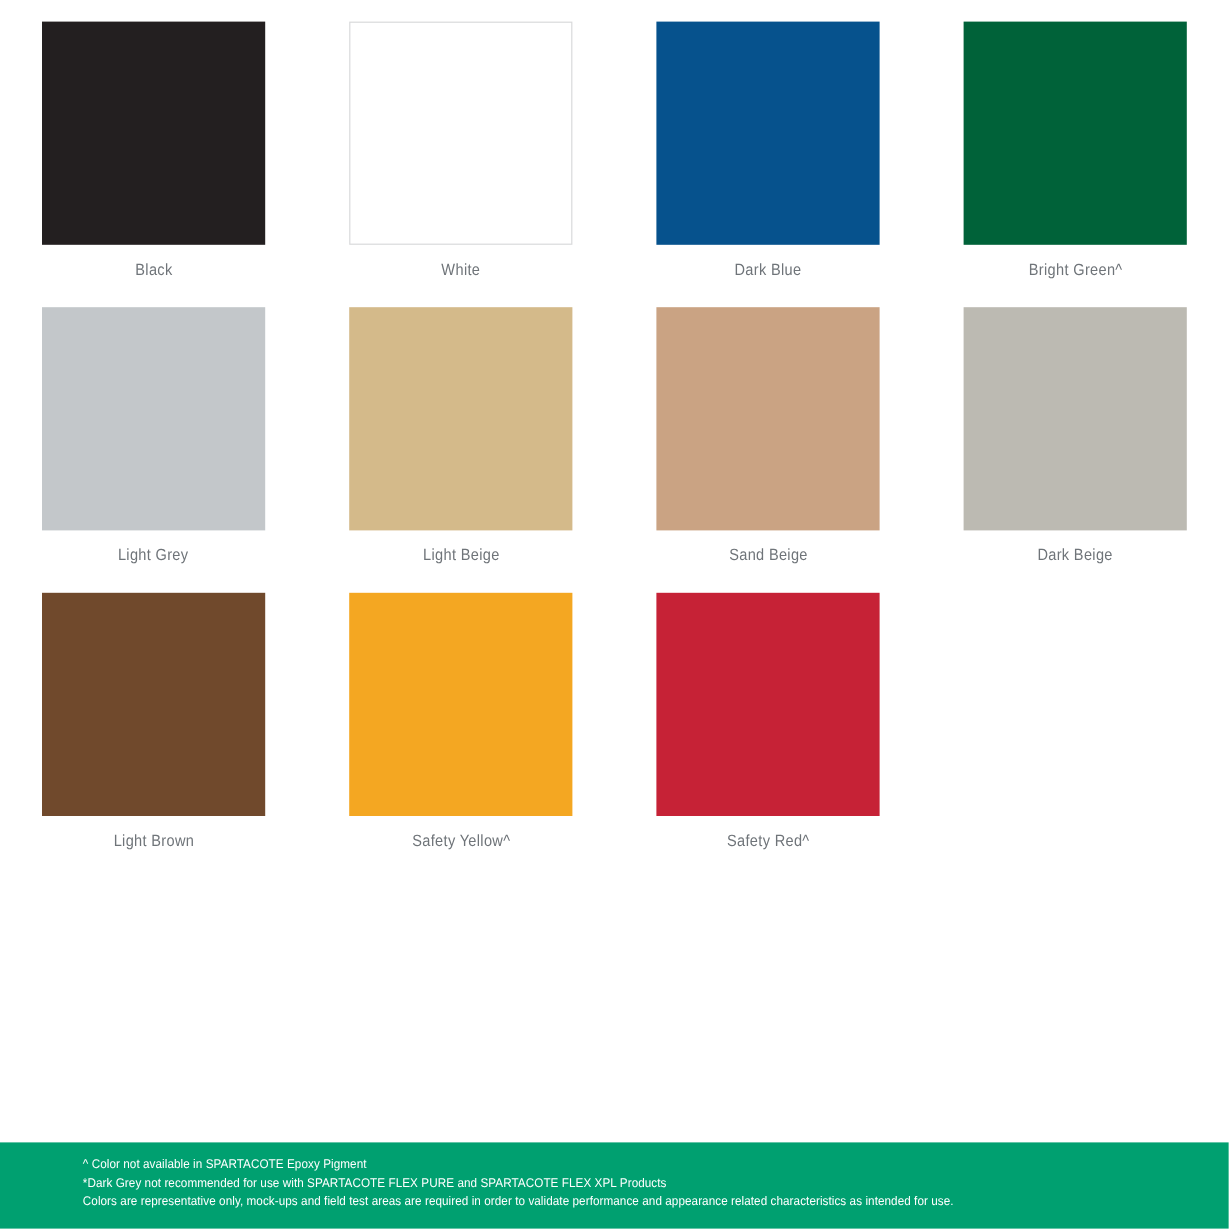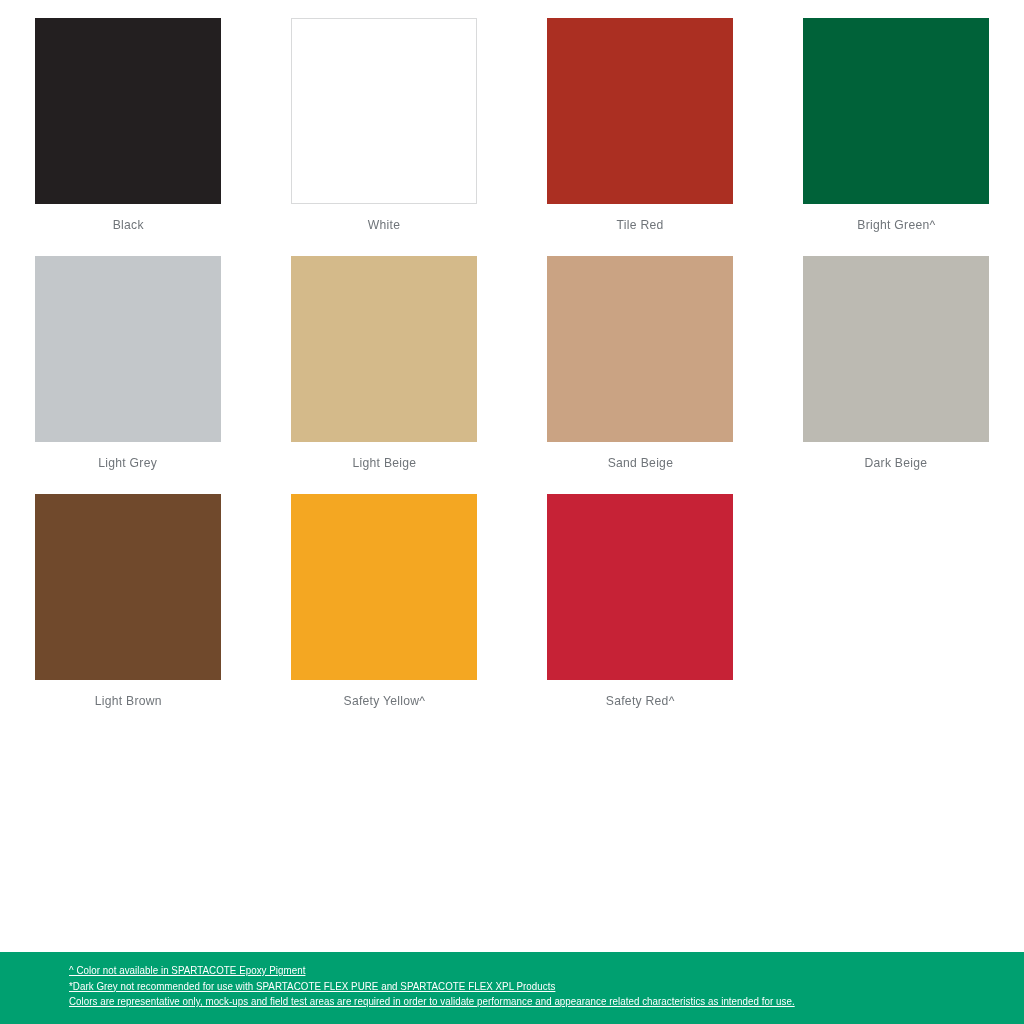--- a/index.html
+++ b/index.html
@@ -96,22 +96,22 @@
 
     <div class="swatch-cell">
       <div class="swatch-chip" style="background-color: rgb(35, 31, 32);"></div>
       <div class="swatch-label">Black</div>
     </div>
     <div class="swatch-cell">
       <div class="swatch-chip bordered" style="background-color: rgb(255, 255, 255);"></div>
       <div class="swatch-label">White</div>
     </div>
     <div class="swatch-cell">
-      <div class="swatch-chip" style="background-color: rgb(171, 47, 34);"></div>
-      <div class="swatch-label">Tile Red</div>
+      <div class="swatch-chip" style="background-color: rgb(6, 82, 141);"></div>
+      <div class="swatch-label">Dark Blue</div>
     </div>
 
     <div class="swatch-cell">
       <div class="swatch-chip" style="background-color: rgb(0, 98, 57);"></div>
       <div class="swatch-label">Bright Green^</div>
     </div>
     <div class="swatch-cell">
       <div class="swatch-chip" style="background-color: rgb(195, 199, 202);"></div>
       <div class="swatch-label">Light Grey</div>
     </div>
@@ -139,19 +139,19 @@
     </div>
     <div class="swatch-cell">
       <div class="swatch-chip" style="background-color: rgb(198, 34, 54);"></div>
       <div class="swatch-label">Safety Red^</div>
     </div>
     <div class="swatch-cell empty"></div>
     <div class="swatch-cell empty"></div>
 
   </div>
 
-  <div id="footer-banner" style="background-color: rgb(0, 160, 112); color: rgb(255, 255, 255); text-decoration: underline;">
+  <div id="footer-banner" style="background-color: rgb(0, 160, 112); color: rgb(255, 255, 255);">
     <div class="footer-line">^ Color not available in SPARTACOTE Epoxy Pigment</div>
     <div class="footer-line">*Dark Grey not recommended for use with SPARTACOTE FLEX PURE and SPARTACOTE FLEX XPL Products</div>
     <div class="footer-line">Colors are representative only, mock-ups and field test areas are required in order to validate performance and appearance related characteristics as intended for use.</div>
   </div>
 
 </div>
 
 </body></html>

